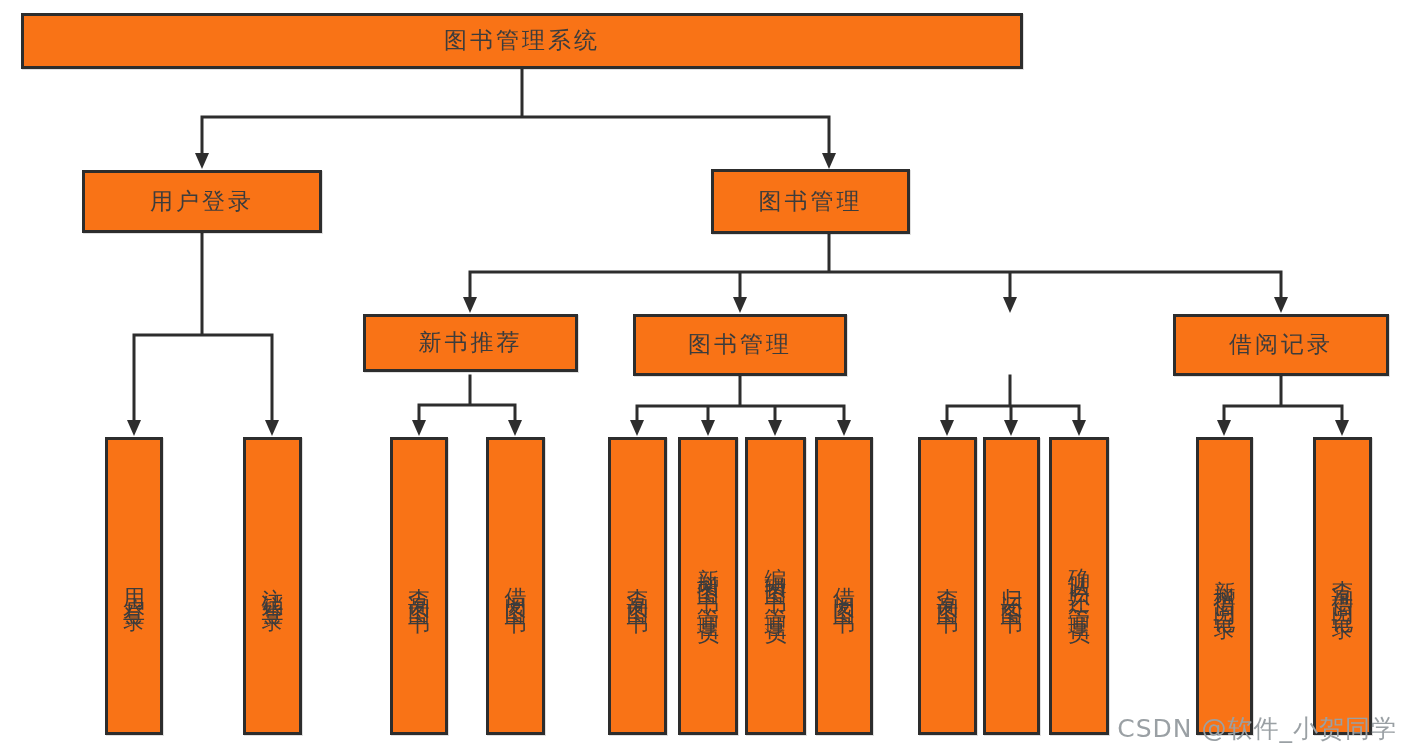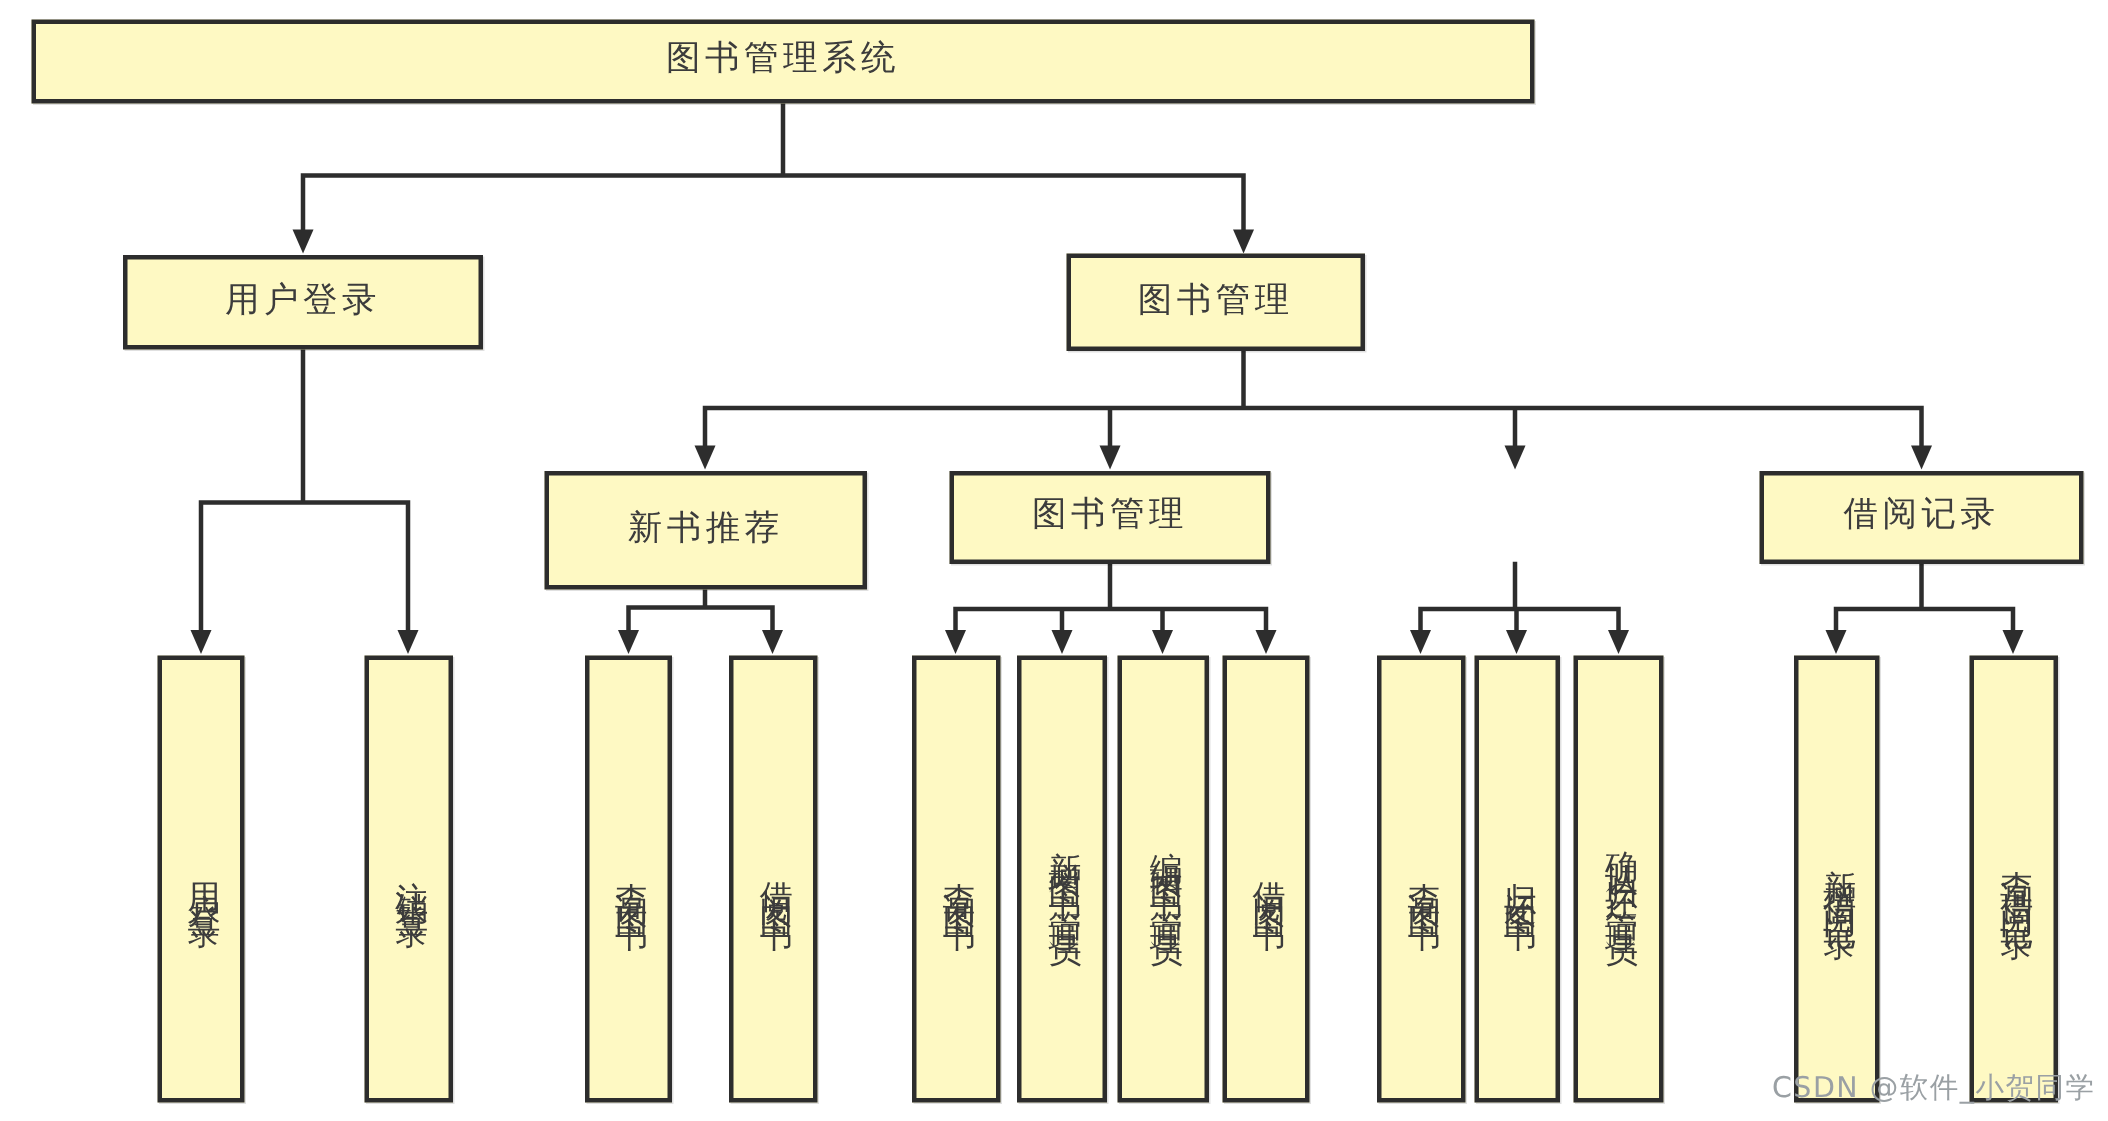--- a/index.html
+++ b/index.html
@@ -15,44 +15,43 @@
     background:var(--bg);
     font-family:"DejaVu Sans","Liberation Sans",sans-serif;
     overflow:hidden;
   }
   .wires{position:absolute;left:0;top:0;}
   .wire{stroke:var(--line);stroke-width:3;fill:none;stroke-linecap:square;}
   .arrowhead{fill:var(--line);stroke:none;}
   .node{
     position:absolute;
     box-sizing:border-box;
-    background:#fef9c3;
+    background:#f97316;
     border:3px solid var(--line);
     display:flex;align-items:center;justify-content:center;
     box-shadow:1px 1px 0 rgba(0,0,0,0.12);
-    font-family:Liberation Mono, monospace;
   }
   .node .lbl{
     color:var(--text);
     font-size:23px;
     letter-spacing:3px;
     white-space:nowrap;
     line-height:1.2;
   }
   .node.v .lbl{
     writing-mode:vertical-rl;
     text-orientation:mixed;
     font-size:22px;
     letter-spacing:8px;
     line-height:1;
   }
   .watermark{
     position:absolute;
     right:8px;top:712px;
-    font-size:19px;
+    font-size:25px;
     color:var(--watermark);
     letter-spacing:1px;
     white-space:nowrap;
   }
 </style>
 </head>
 <body>
 
 <div class="canvas">
 
@@ -118,21 +117,21 @@
     <span class="lbl">图书管理系统</span>
   </div>
 
   <div class="node" style="left:82px;top:170px;width:240px;height:63px">
     <span class="lbl">用户登录</span>
   </div>
   <div class="node" style="left:711px;top:169px;width:199px;height:65px">
     <span class="lbl">图书管理</span>
   </div>
 
-  <div class="node" style="left:363px;top:314px;width:215px;height:79px">
+  <div class="node" style="left:363px;top:314px;width:215px;height:58px">
     <span class="lbl">新书推荐</span>
   </div>
   <div class="node" style="left:633px;top:314px;width:214px;height:62px">
     <span class="lbl">图书管理</span>
   </div>
   <div class="node" style="left:1173px;top:314px;width:216px;height:62px">
     <span class="lbl">借阅记录</span>
   </div>
 
   <div class="node v" style="left:105px;top:437px;width:58px;height:298px">

